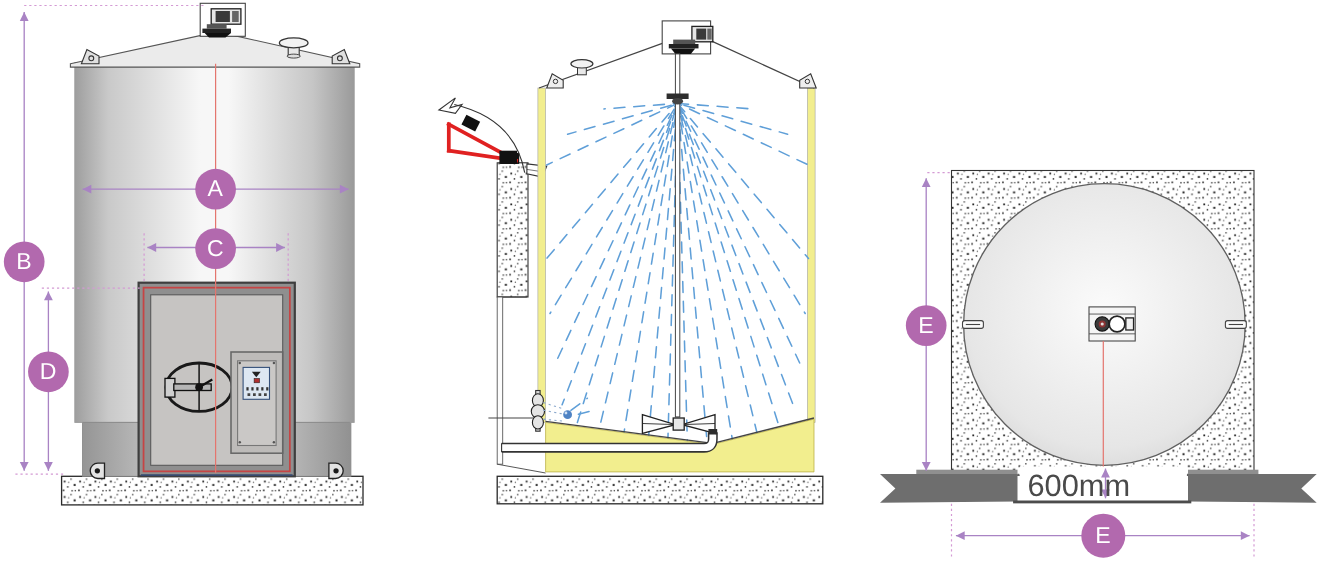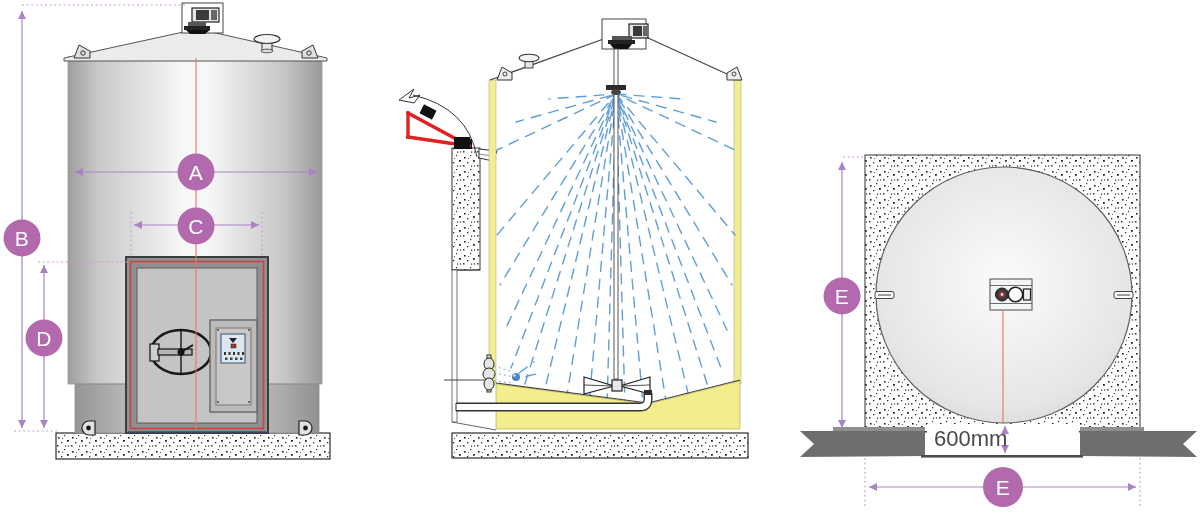--- a/index.html
+++ b/index.html
@@ -4,21 +4,21 @@
 <style>
   html,body{margin:0;padding:0;background:#fff;}
   .canvas{position:relative;width:1200px;height:512px;background:#fff;overflow:hidden;
           font-family:"Liberation Sans",sans-serif;}
   .canvas svg{position:absolute;left:0;top:0;}
   #overlay{position:absolute;left:0;top:0;width:1200px;height:512px;}
   .badge{position:absolute;width:37px;height:37px;border-radius:50%;
          background:var(--accent,#b269ae);color:#fff;display:flex;align-items:center;
          justify-content:center;font-size:21px;line-height:1;
          transform:translate(-50%,-50%);letter-spacing:.5px;}
-  .clearance{position:absolute;color:#4a4a4a;font-size:22px;line-height:1;}
+  .clearance{position:absolute;color:#4a4a4a;font-size:28px;line-height:1;}
   .dim{stroke:var(--dim-line,#a983c4);stroke-width:1.2;fill:none;}
   .dot{stroke:var(--dim-dotted,#d49ad4);stroke-width:1.1;stroke-dasharray:2 2.6;fill:none;}
   .cl{stroke:var(--centerline,#e4756e);stroke-width:1.1;fill:none;}
   .spray{stroke:var(--spray,#5f9fd8);stroke-width:1.4;stroke-dasharray:10 8;stroke-linecap:round;fill:none;}
   .spray:nth-child(2n){stroke-dashoffset:6;}
   .spray:nth-child(3n){stroke-dashoffset:12;}
   .yellow{fill:var(--insulation,#f2ee8e);}
   .band{fill:var(--band,#6e6e6e);}
   .red{stroke:var(--bracket-red,#e02121);stroke-width:3.4;stroke-linecap:square;fill:none;}
 </style>

